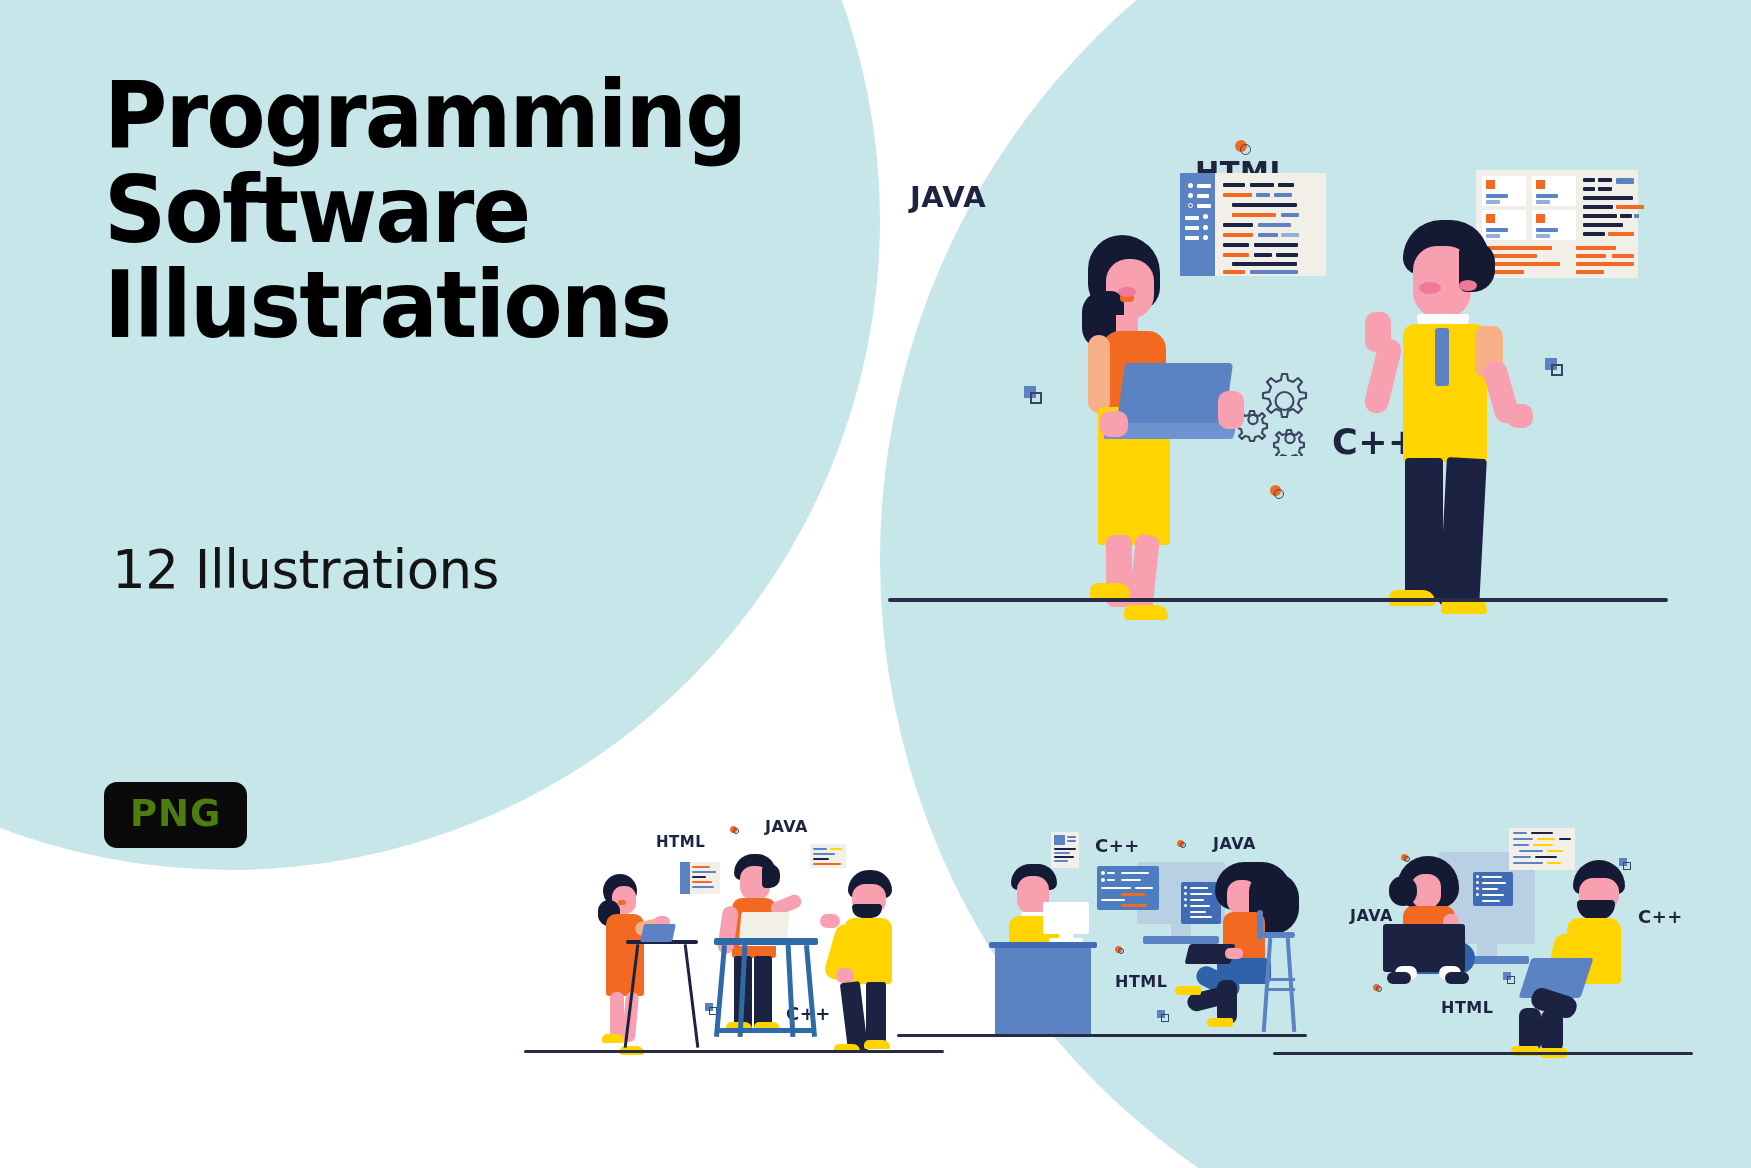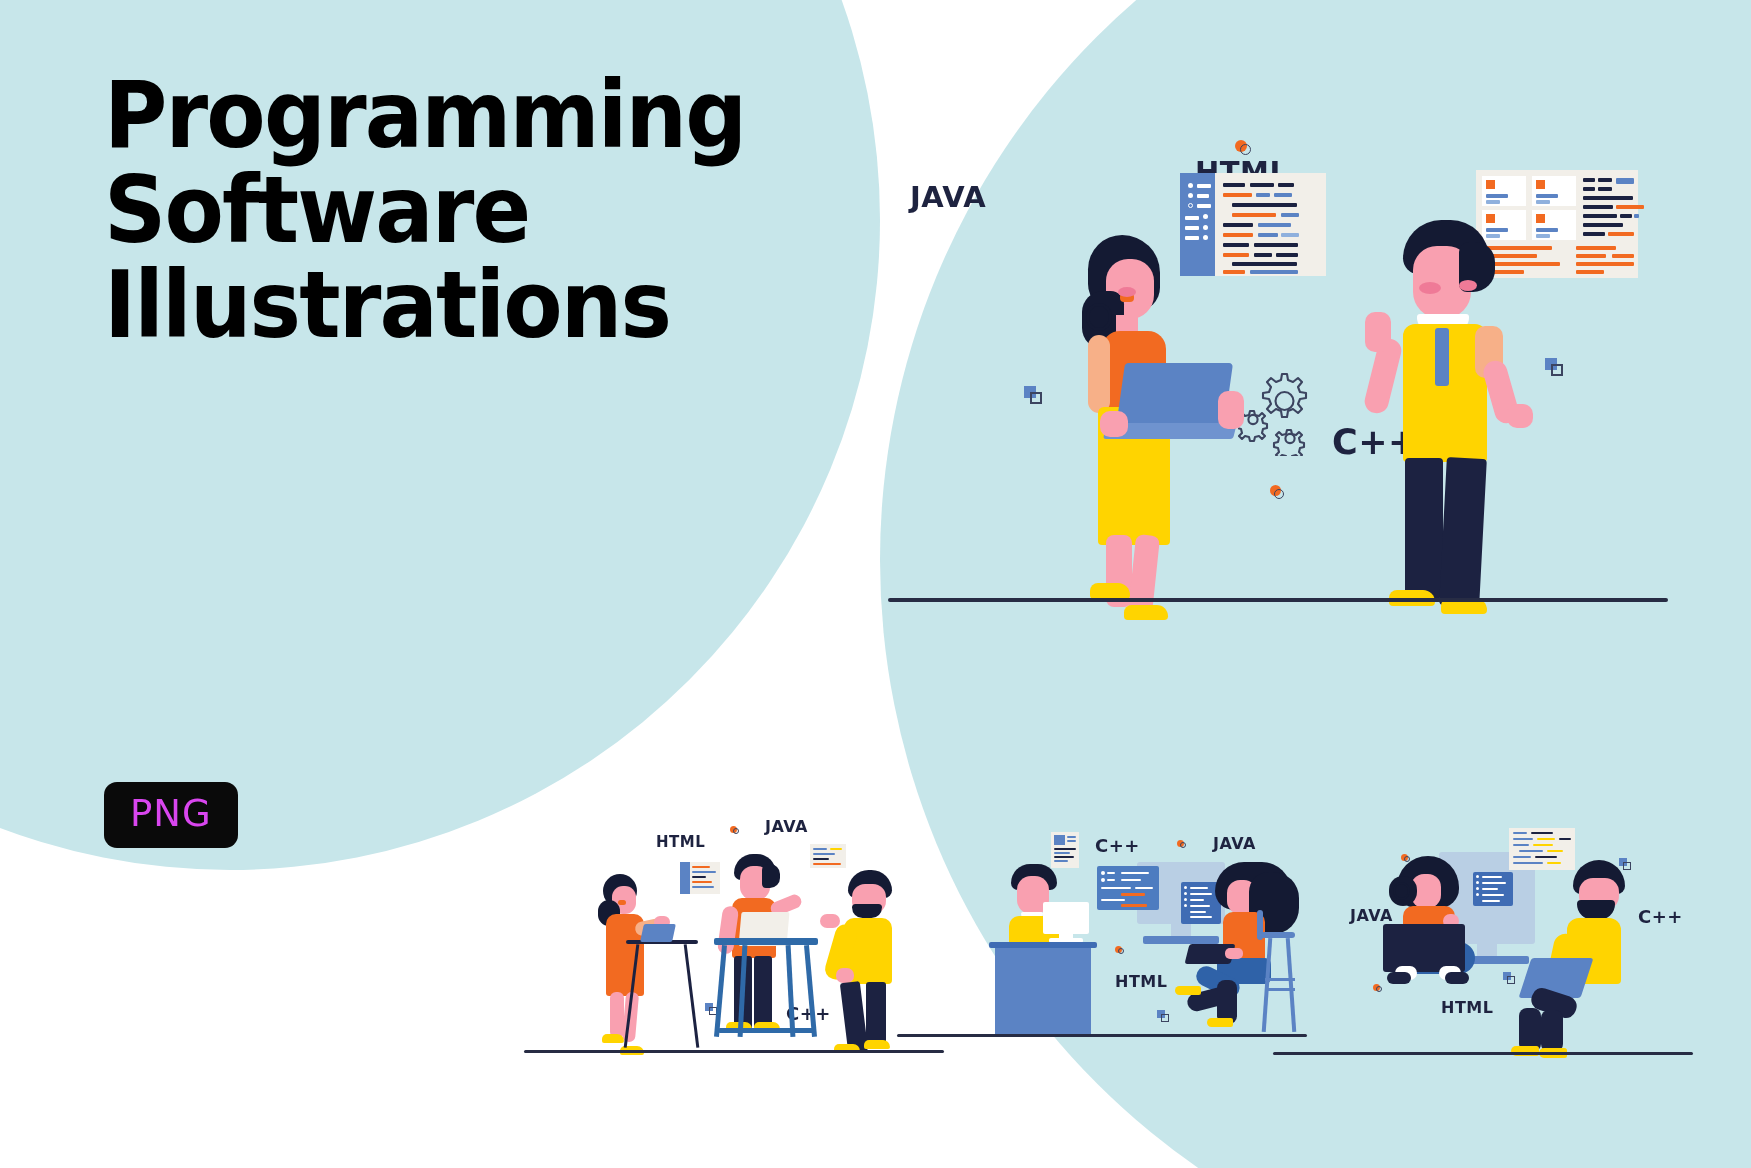--- a/index.html
+++ b/index.html
@@ -33,24 +33,24 @@
   #subtitle {
     position: absolute; left: 112px; top: 539px;
     font-family: "DejaVu Sans", sans-serif;
     font-weight: 400;
     font-size: 53px;
     color: #141414;
     letter-spacing: -0.5px;
   }
   #format-badges { position: absolute; left: 104px; top: 782px; display: flex; gap: 22px; }
   .badge {
-    background: #0a0a0a; color: #d946ef;
+    background: #0a0a0a; color: #4d7c0f;
     border-radius: 13px;
     font-family: "DejaVu Sans", sans-serif;
-    font-weight: 400; font-size: 37px;
+    font-weight: 700; font-size: 37px;
     letter-spacing: 1px;
     padding: 13px 26px 16px 26px;
     line-height: 1;
     display: flex; align-items: center; justify-content: center;
   }
 
   
   .illus { position: absolute; }
   .floor { position: absolute; background: #272c44; border-radius: 2px; }
   .tag {
@@ -101,20 +101,21 @@
 <body>
 
 <div id="stage">
 
   <div class="blob" id="blob-topleft"></div>
   <div class="blob" id="blob-right"></div>
 
   <div id="headline">Programming
 Software
 Illustrations</div>
+  <div id="subtitle">12 Illustrations</div>
 
   <div id="format-badges">
     <div class="badge">PNG</div>
   </div>
 
   <div class="illus" id="hero" style="left:980px;top:140px;width:700px;height:480px;">
 
     <div class="tag" style="left:-70px;top:40px;font-size:29px;">JAVA</div>
     <div class="tag" style="left:215px;top:15px;font-size:29px;">HTML</div>
     <div class="tag" style="left:352px;top:282px;font-size:35px;">C++</div>

